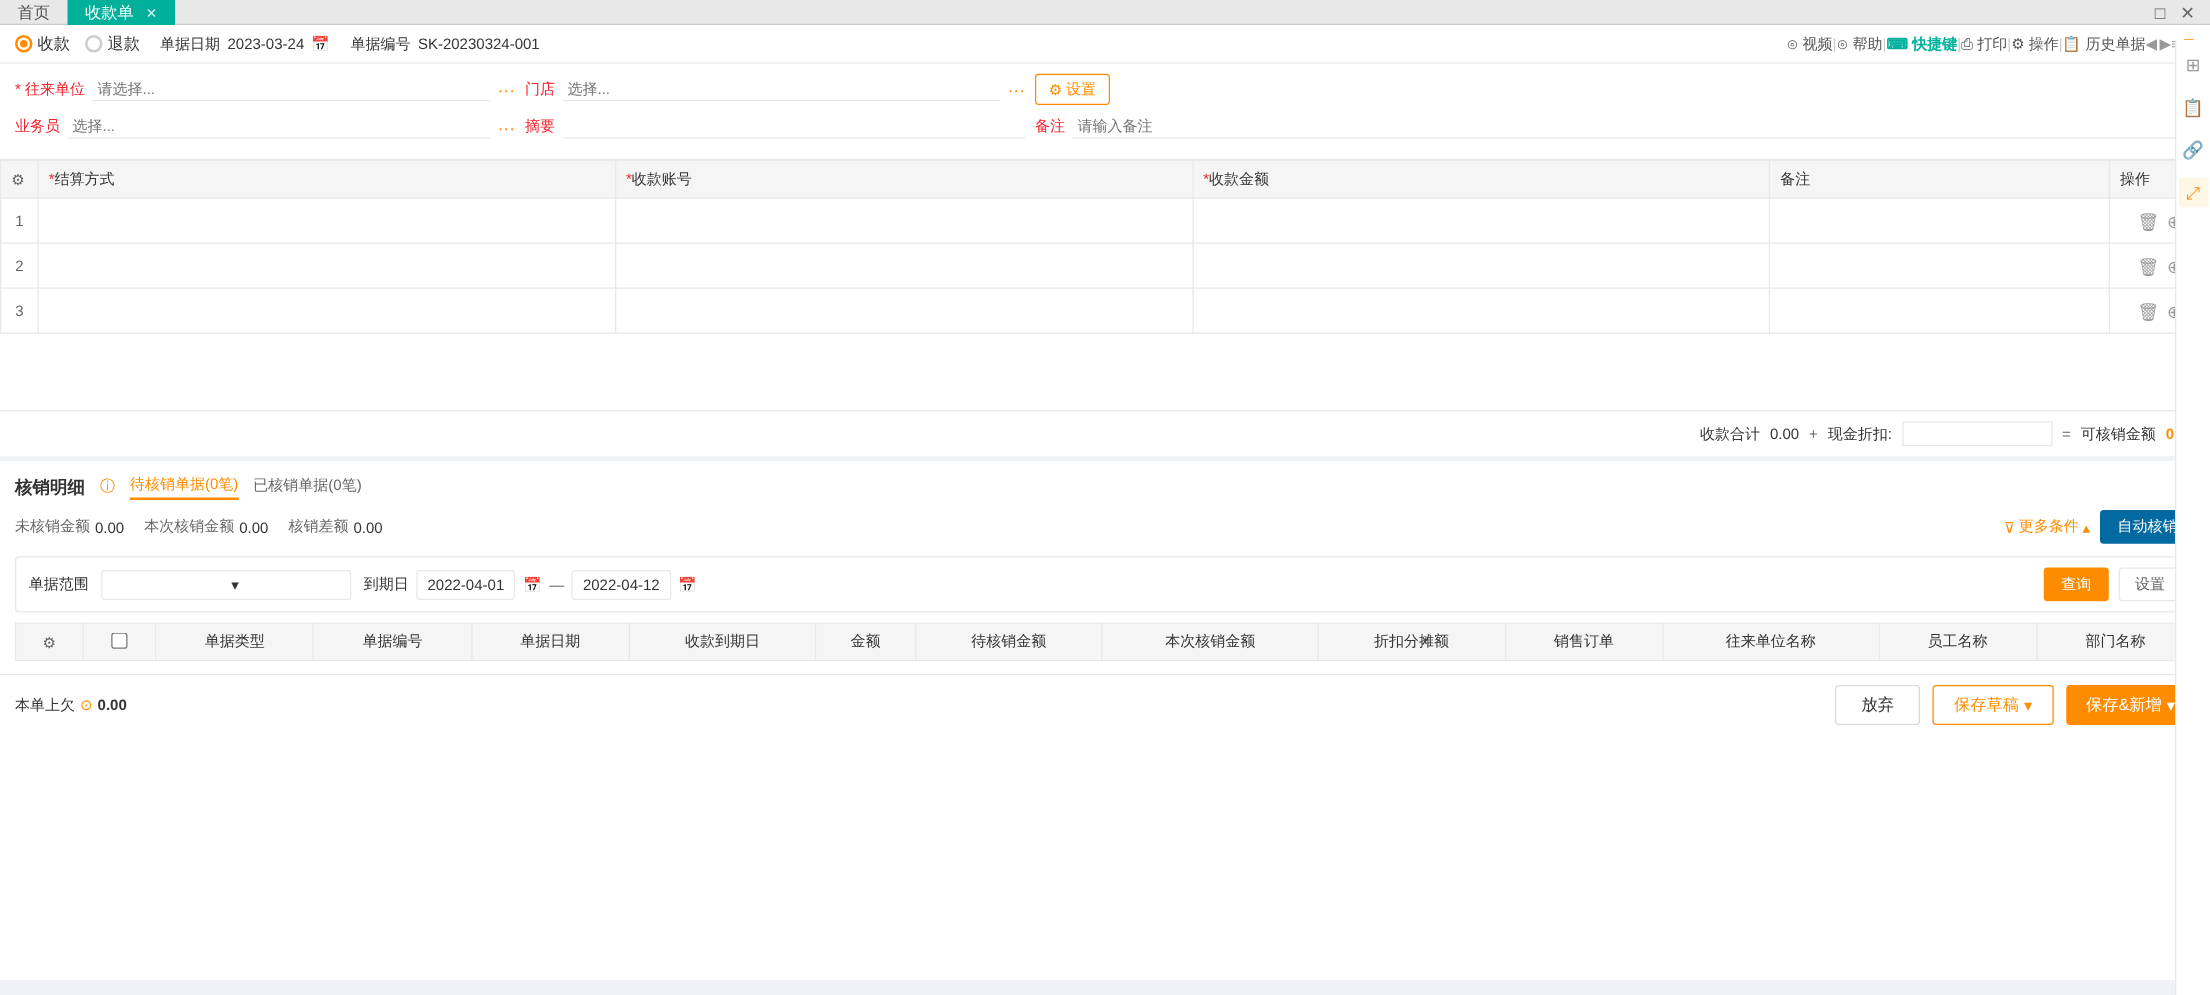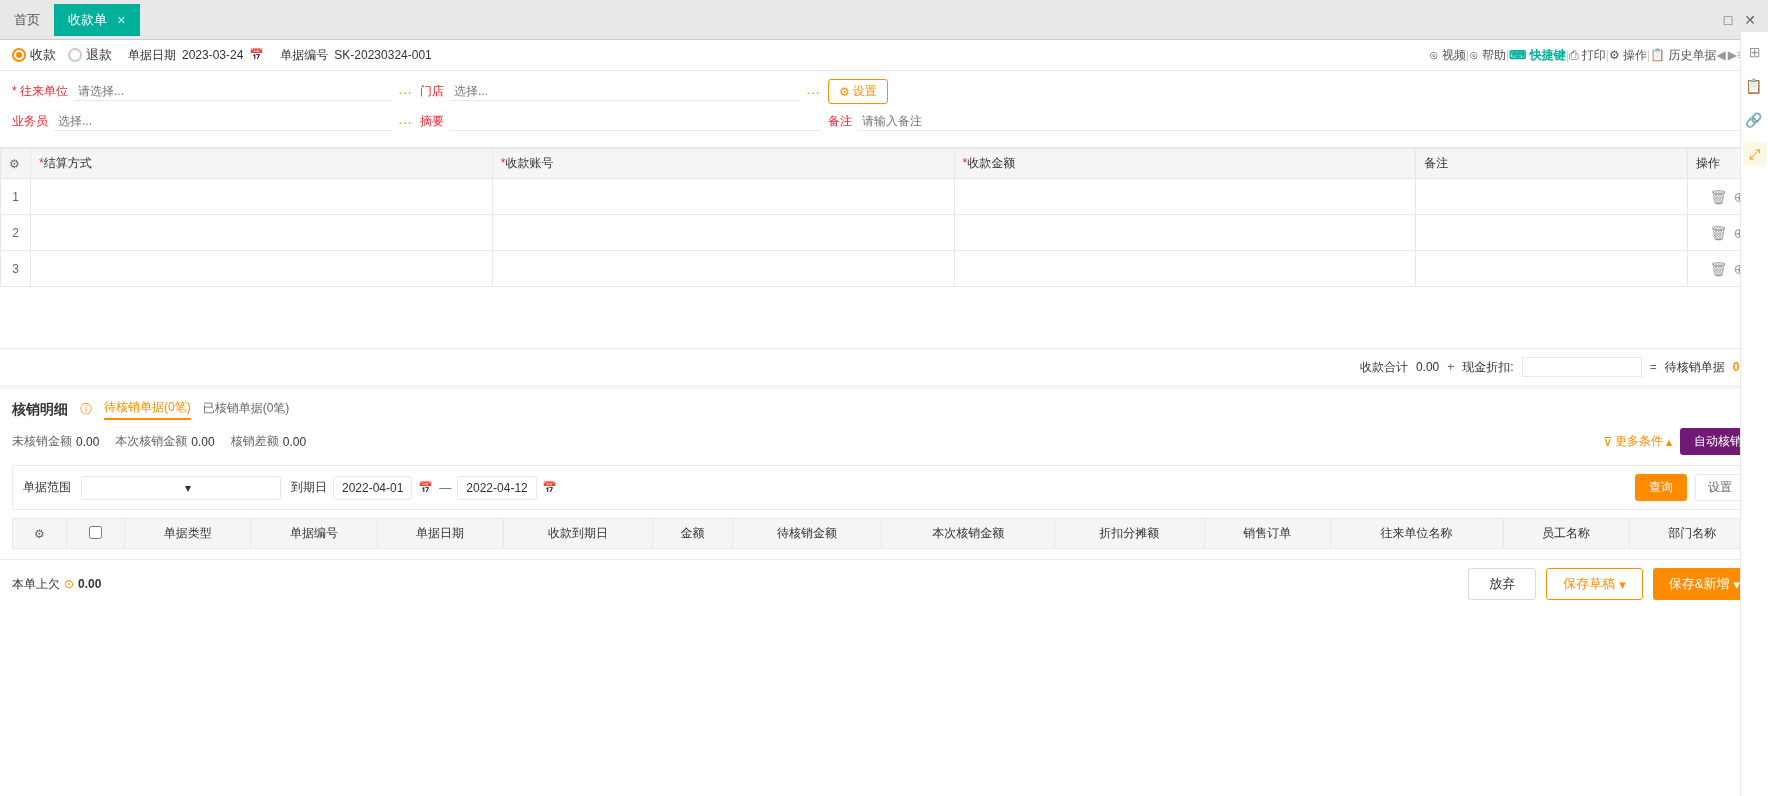--- a/index.html
+++ b/index.html
@@ -1,19 +1,19 @@
 <!DOCTYPE html>
 <html><head>
   <meta charset="utf-8">
   <style>
     * { box-sizing: border-box; margin: 0; padding: 0; }
     body { font-family: 'Microsoft YaHei', Arial, sans-serif; font-size: 12px; background: #f0f2f5; color: #333; height: 796px; overflow: hidden; }
 
     
-    .tab-bar { display: flex; align-items: center; background: #e8e8e8; height: 40px; border-bottom: 1px solid #ccc; }
+    .tab-bar { display: flex; align-items: center; background: #e8e8e8; height: 20px; border-bottom: 1px solid #ccc; }
     .tab-item { padding: 0 14px; height: 32px; line-height: 32px; cursor: pointer; font-size: 13px; color: #555; }
     .tab-item.active { background: #00b09b; color: #fff; }
     .tab-item .close-btn { margin-left: 6px; font-size: 11px; cursor: pointer; opacity: 0.8; }
     .tab-bar-actions { margin-left: auto; display: flex; align-items: center; gap: 4px; padding-right: 8px; }
     .tab-bar-actions span { cursor: pointer; font-size: 14px; color: #666; padding: 2px 4px; }
 
     
     .main-content { background: #fff; height: calc(796px - 32px); display: flex; flex-direction: column; overflow: hidden; }
 
     
@@ -74,21 +74,21 @@
     .verify-title { font-size: 14px; font-weight: bold; color: #333; }
     .info-icon { color: #ff8c00; cursor: pointer; }
     .verify-tab { color: #ff8c00; font-size: 12px; cursor: pointer; border-bottom: 2px solid #ff8c00; padding-bottom: 2px; }
     .verify-tab.inactive { color: #666; border-bottom: none; }
     .verify-stats { display: flex; align-items: center; gap: 16px; font-size: 12px; color: #333; margin-bottom: 10px; }
     .verify-stats .stat-item { display: flex; align-items: center; gap: 4px; }
     .verify-stats .stat-label { color: #666; }
     .verify-stats .stat-value { color: #333; }
     .verify-toolbar-right { margin-left: auto; display: flex; align-items: center; gap: 8px; }
     .filter-btn { color: #ff8c00; font-size: 12px; cursor: pointer; display: flex; align-items: center; gap: 3px; }
-    .auto-verify-btn { background: #701a75; color: #fff; border: none; padding: 5px 14px; border-radius: 3px; cursor: pointer; font-size: 12px; }
+    .auto-verify-btn { background: #0369a1; color: #fff; border: none; padding: 5px 14px; border-radius: 3px; cursor: pointer; font-size: 12px; }
     .query-btn { background: #ff8c00; color: #fff; border: none; padding: 5px 14px; border-radius: 3px; cursor: pointer; font-size: 12px; }
     .setting-btn-outline { background: #fff; border: 1px solid #e8e8e8; color: #666; padding: 4px 12px; border-radius: 3px; cursor: pointer; font-size: 12px; }
 
     
     .range-filter { display: flex; align-items: center; gap: 10px; padding: 8px 10px; border: 1px solid #e8e8e8; border-radius: 3px; margin-bottom: 8px; }
     .range-filter .field-select { display: flex; align-items: center; border: 1px solid #e8e8e8; border-radius: 3px; padding: 4px 8px; min-width: 200px; cursor: pointer; gap: 8px; }
     .range-filter .field-select span { flex: 1; font-size: 12px; color: #333; }
     .range-filter .date-range { display: flex; align-items: center; gap: 6px; font-size: 12px; }
     .range-filter .date-input { border: 1px solid #e8e8e8; padding: 4px 8px; border-radius: 3px; font-size: 12px; color: #333; }
     .range-filter .cal-icon { color: #999; cursor: pointer; }
@@ -268,21 +268,21 @@
     </table>
   </div>
 
   <div class="summary-row">
     <span class="sum-label">收款合计</span>
     <span class="sum-value">0.00</span>
     <span class="plus">+</span>
     <span class="sum-label">现金折扣:</span>
     <input type="text" style="width: 120px; border: 1px solid rgb(232, 232, 232); padding: 2px 6px; font-size: 12px;">
     <span class="equals">=</span>
-    <span class="sum-label">待核销单据</span>
+    <span class="sum-label">可核销金额</span>
     <span class="can-verify">0.00</span>
   </div>
 
   <div class="verify-section">
     <div class="verify-header">
       <span class="verify-title">核销明细</span>
       <span class="info-icon">ⓘ</span>
       <span class="verify-tab">待核销单据(0笔)</span>
       <span class="verify-tab inactive">已核销单据(0笔)</span>
     </div>

